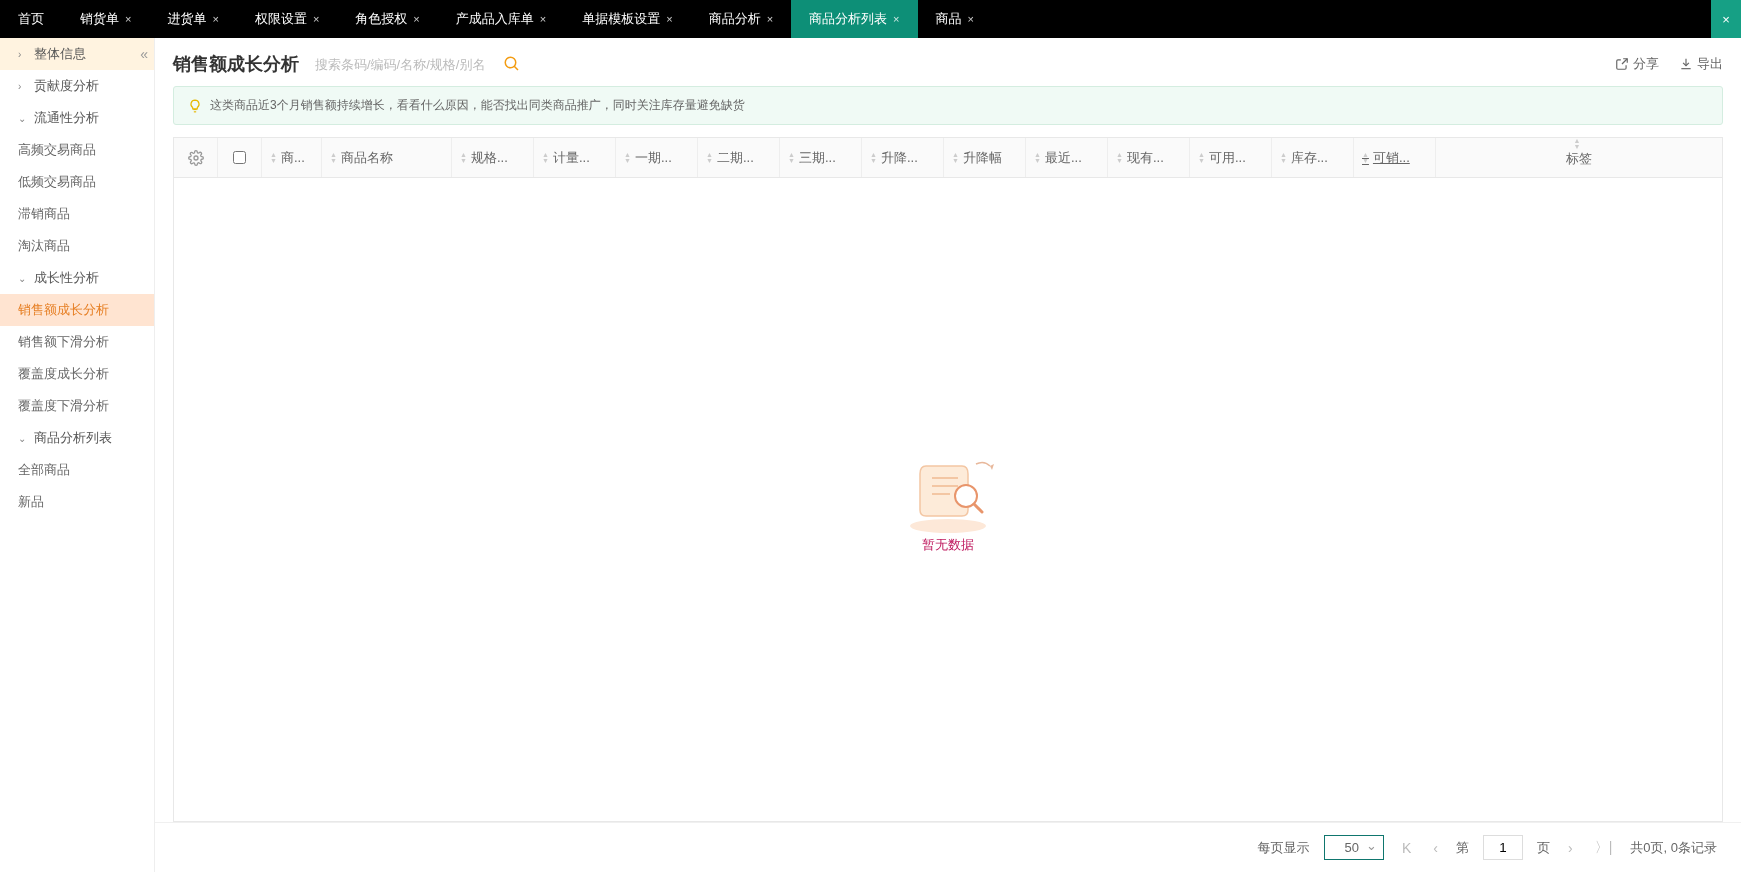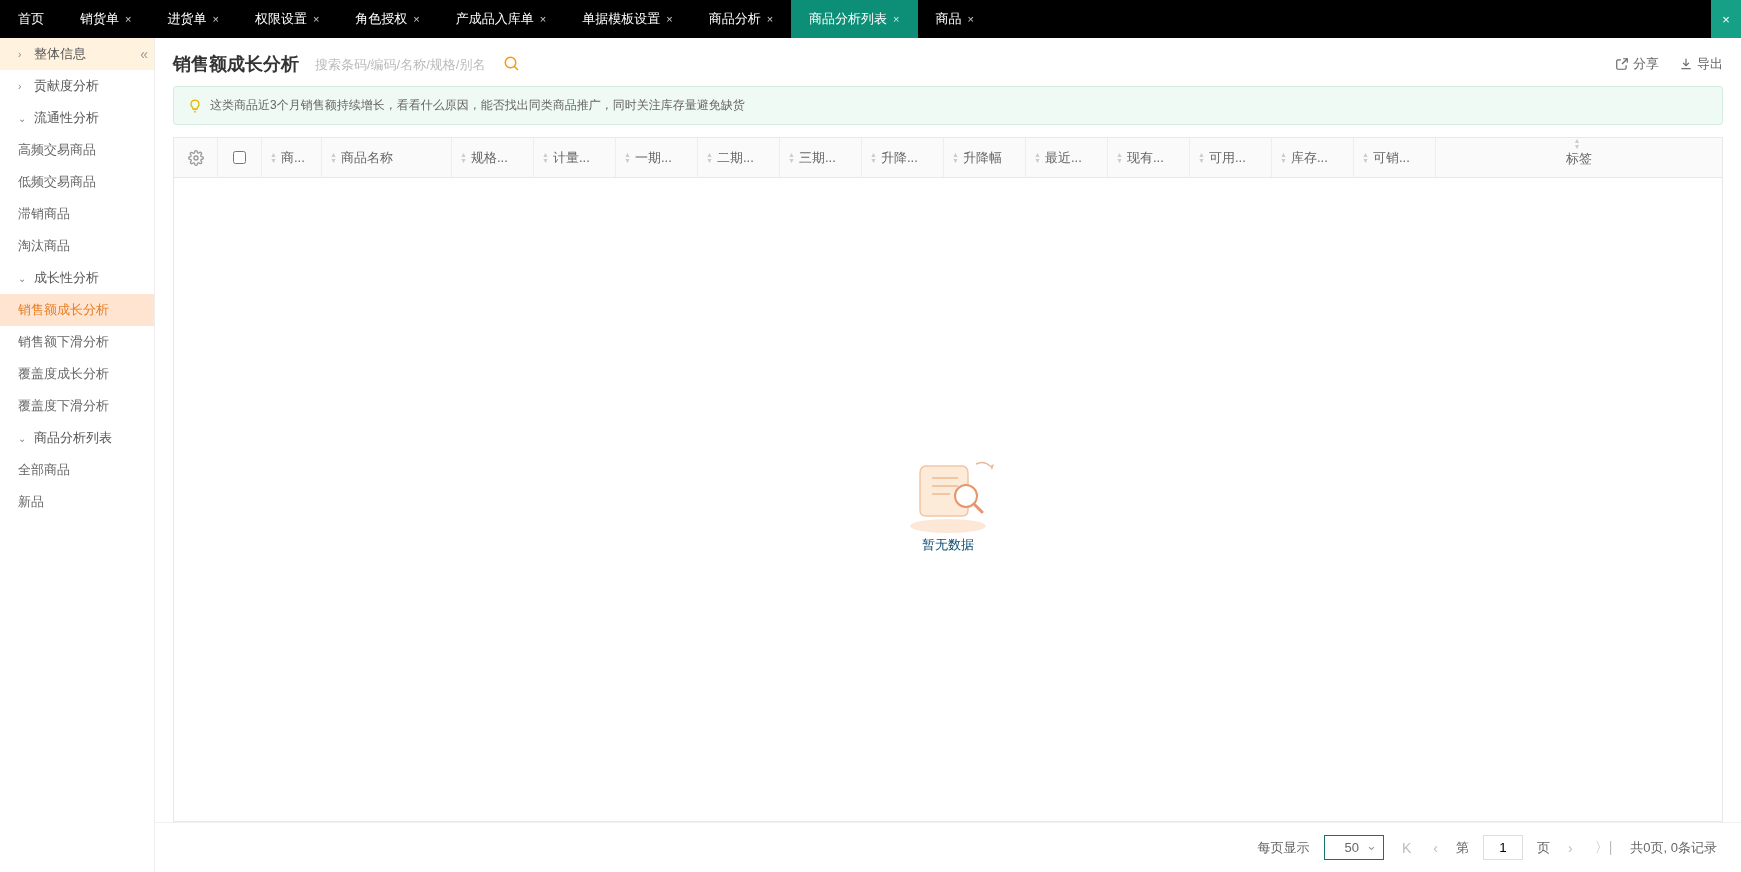--- a/index.html
+++ b/index.html
@@ -47,21 +47,21 @@
   .th { display: flex; align-items: center; padding: 0 8px; border-right: 1px solid #eee; color: #666; font-size: 13px; white-space: nowrap; overflow: hidden; }
   .th:last-child { border-right: none; flex-direction: column; }
   .th .sort { display: inline-flex; flex-direction: column; font-size: 7px; line-height: 6px; color: #ccc; margin-right: 4px; }
   .th-gear { width: 44px; justify-content: center; color: #999; }
   .th-check { width: 44px; justify-content: center; }
   .th-check input { cursor: pointer; }
   
   
   .empty { flex: 1; display: flex; flex-direction: column; align-items: center; justify-content: center; padding: 60px 0; }
   .empty-img { width: 100px; height: 90px; position: relative; }
-  .empty-text { margin-top: 0; color: #0c4a6e; font-size: 13px; }
+  .empty-text { margin-top: 0; color: #be185d; font-size: 13px; }
   
   
   .pagination { display: flex; align-items: center; justify-content: flex-end; gap: 14px; padding: 12px 24px; border-top: 1px solid #f0f0f0; font-size: 13px; color: #666; }
   .pg-select { border: 1px solid #0f766e; padding: 4px 24px 4px 20px; position: relative; cursor: pointer; }
   .pg-select::after { content: "⌄"; position: absolute; right: 6px; top: 2px; color: #999; }
   .pg-btn { color: #bbb; cursor: pointer; padding: 0 4px; font-size: 14px; }
   .pg-input { width: 40px; border: 1px solid #ddd; text-align: center; padding: 4px 2px; }
   
   svg { display: block; }
 </style>
@@ -307,21 +307,21 @@
             </span>
             <span>可用...</span>
           </div>
           <div class="th" style="width: 82px; flex: 0 0 82px;">
             <span class="sort">
               <span>▲</span>
               <span>▼</span>
             </span>
             <span>库存...</span>
           </div>
-          <div class="th" style="width: 82px; flex: 0 0 82px;">
+          <div class="th" style="width: 82px; flex: 0 0 82px; text-decoration: underline;">
             <span class="sort">
               <span>▲</span>
               <span>▼</span>
             </span>
             <span>可销...</span>
           </div>
           <div class="th" style="width: 90px; flex: 1 1 0%;">
             <span class="sort">
               <span>▲</span>
               <span>▼</span>

